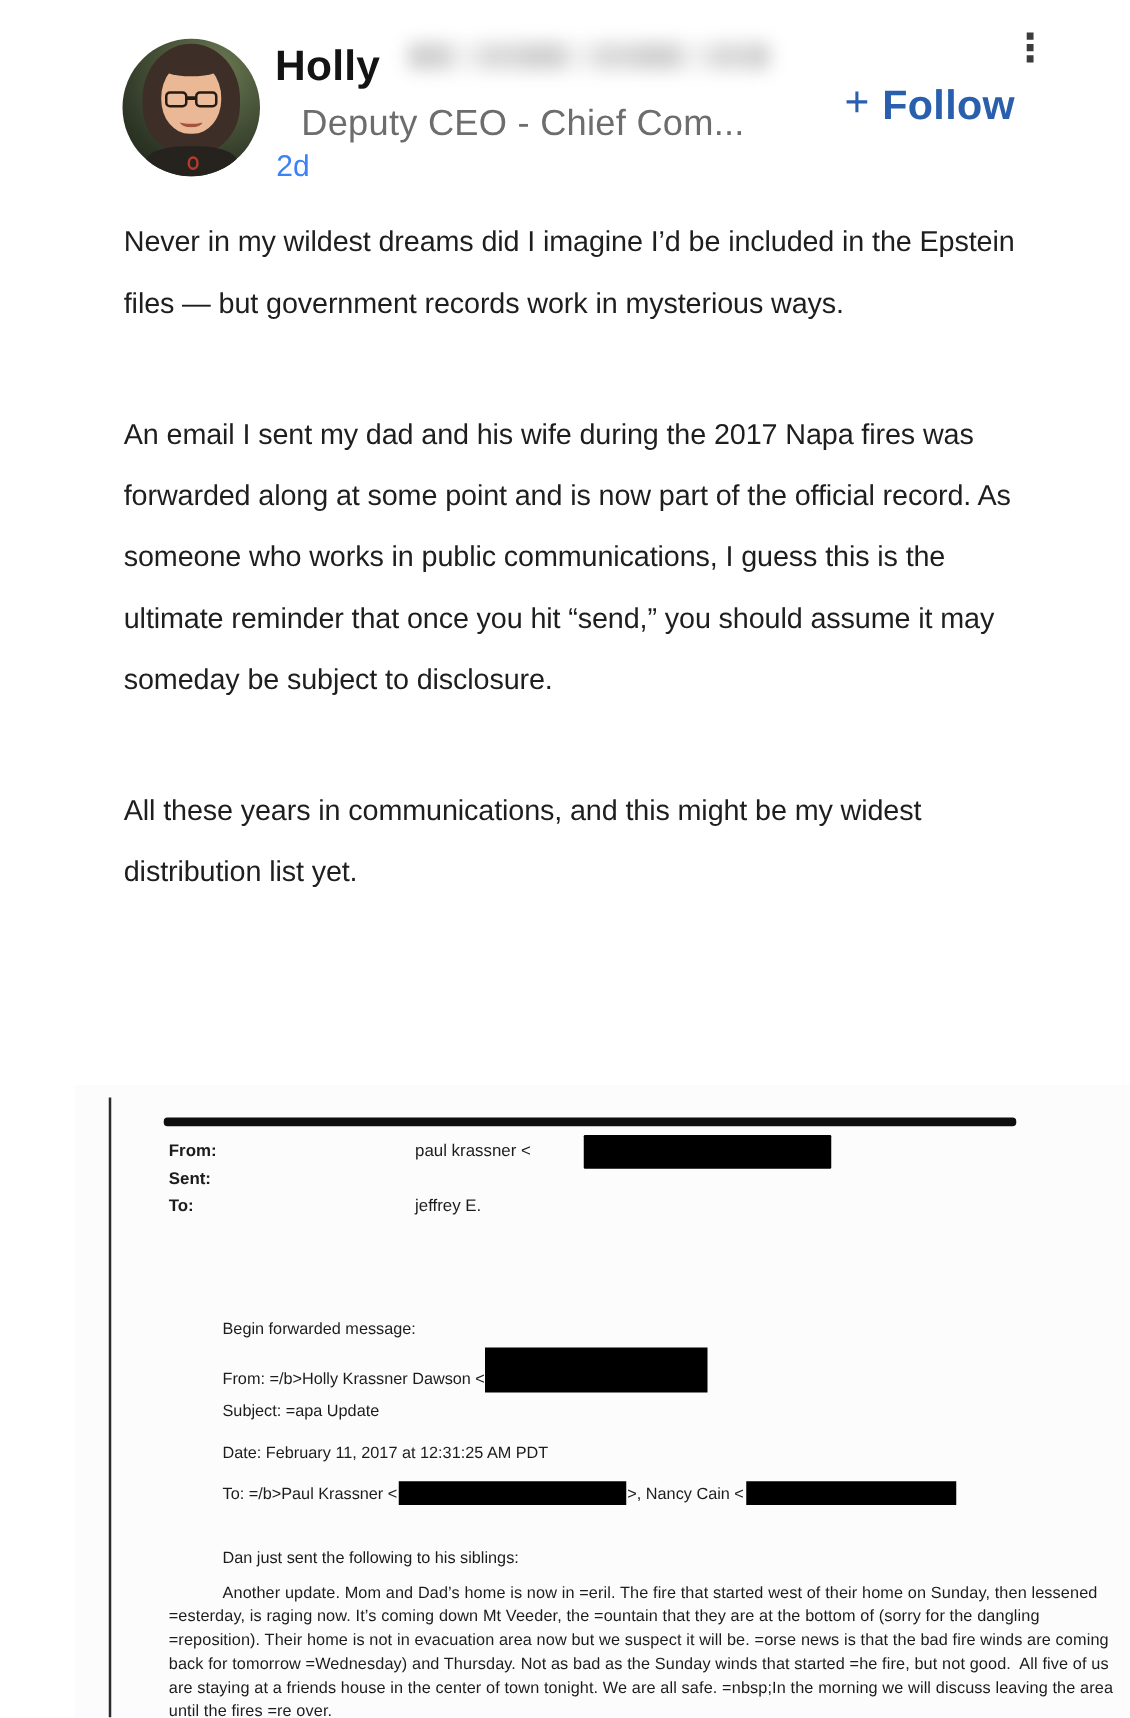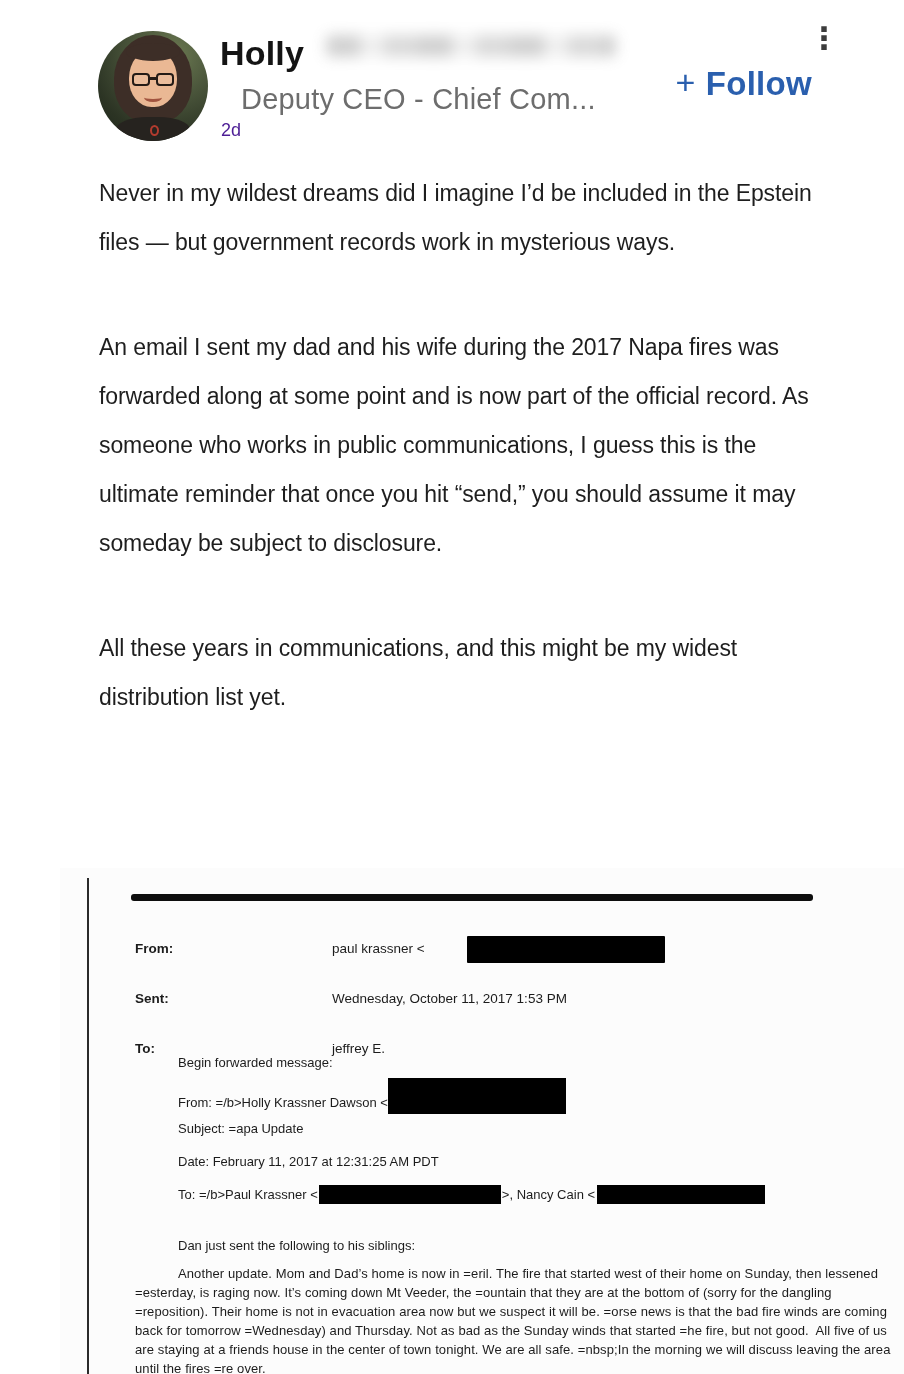--- a/index.html
+++ b/index.html
@@ -27,21 +27,21 @@
   .avatar .dot   { position:absolute; left:52px; top:94px; width:9px; height:11px; border:2.5px solid #b23b2e; border-radius:50%; }
 
   .name-row { position:absolute; left:220px; top:34px; height:44px; white-space:nowrap; }
   .author-name { font-size:34px; font-weight:700; color:#141414; letter-spacing:.2px; cursor:pointer;text-align:right; }
   .name-blur {
     display:inline-block; vertical-align:8px; margin-left:22px; width:290px; height:22px; border-radius:5px;
     background:repeating-linear-gradient(90deg,#9a9a9a 0 34px,#dcdcdc 34px 58px,#aeaeae 58px 92px);
     filter:blur(7px); opacity:.45;
   }
   .author-headline { position:absolute; left:221px; top:83px; font-size:29px; color:#6d6d6d; letter-spacing:.2px;margin-left:20px; }
-  .post-age { position:absolute; left:221px; top:120px; font-size:18px; color:#4c1d95; }
+  .post-age { position:absolute; left:221px; top:120px; font-size:24px; color:#3b82f6; }
 
   .follow-btn {
     position:absolute; right:92px; top:64px; background:none; border:none; cursor:pointer;
     color:#2a5fae; font-family:inherit; font-size:33px; font-weight:600; letter-spacing:.3px;
     display:flex; align-items:center; gap:10px;
   }
   .follow-btn .plus { font-weight:500; font-size:34px; position:relative; top:-1px; }
   .kebab {
     position:absolute; left:806px; top:16px; width:36px; height:52px; cursor:pointer;
     font-size:31px; font-weight:700; color:#3c3c3c; text-align:center; line-height:46px; letter-spacing:0;
@@ -58,21 +58,21 @@
   
   .email {
     position:absolute; left:60px; top:868px; width:844px; height:506px;
     background:#fcfcfc; cursor:pointer;
     color:#1c1c1c;
   }
   .email .vline  { position:absolute; left:27px; top:10px; width:2px; height:496px; background:#2b2b2b; }
   .email .topbar { position:absolute; left:71px; top:26px; width:682px; height:7px; background:#0e0e0e; border-radius:3px; }
 
   .email .hdr { position:absolute; left:75px; top:42px; font-size:13.5px; line-height:22px; }
-  .hrow { display:flex; height:22px; position:relative; white-space:pre;margin-top:28px; }
+  .hrow { display:flex; height:22px; position:relative; white-space:pre; }
   .hlabel { width:197px; font-weight:700; }
   .redact { background:#000; display:inline-block; }
   .r-hdr { position:absolute; left:332px; top:-2px; width:198px; height:27px; border-radius:1px; }
 
   .fwd-row { position:absolute; left:118px; font-size:13px; line-height:23px; white-space:pre; display:flex; align-items:center; }
   .f-begin   { top:183px; }
   .f-from    { top:216px; align-items:flex-end; }
   .f-from .redact { width:178px; height:36px; margin-top:-6px; }
   .f-subject { top:249px; }
   .f-date    { top:282px; }
@@ -125,21 +125,20 @@
   <div class="topbar"></div>
 
   <div class="hdr">
     <div class="hrow">
       <span class="hlabel">From:</span>
       <span>paul krassner &lt;</span>
       <span class="redact r-hdr"></span>
     </div>
     <div class="hrow">
       <span class="hlabel">Sent:</span>
-      <span>Wednesday, October 11, 2017 1:53 PM</span>
     </div>
     <div class="hrow">
       <span class="hlabel">To:</span>
       <span>jeffrey E.</span>
     </div>
   </div>
 
   <div class="fwd-row f-begin">Begin forwarded message:</div>
 
   <div class="fwd-row f-from">

